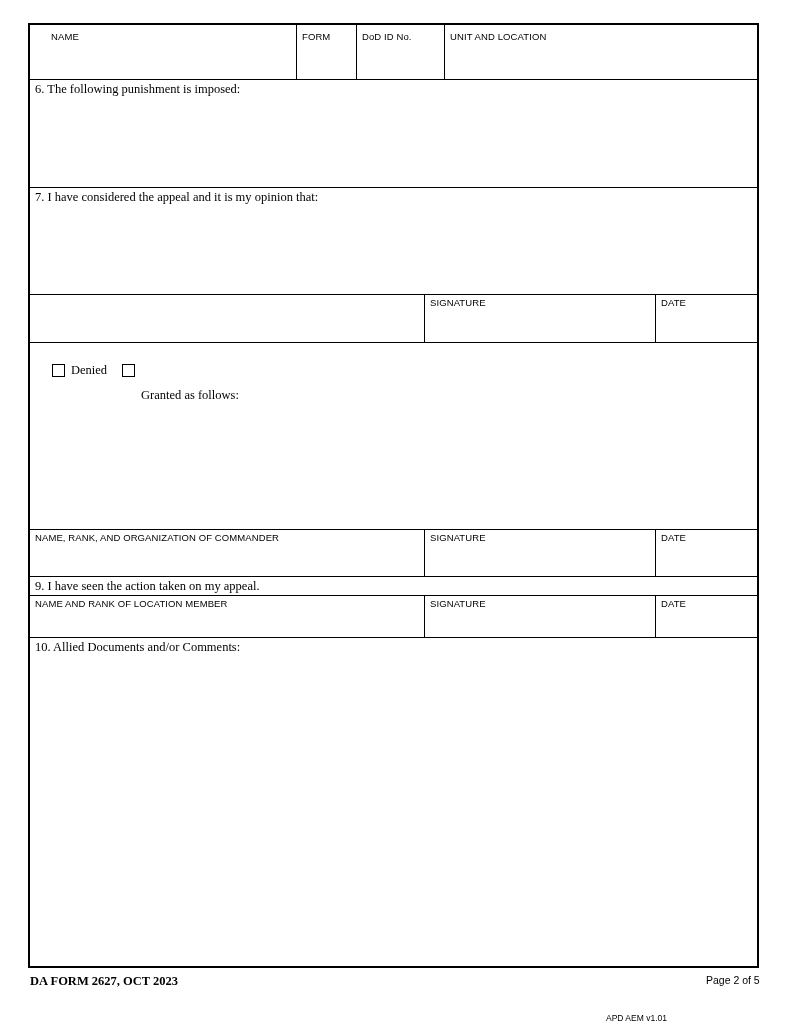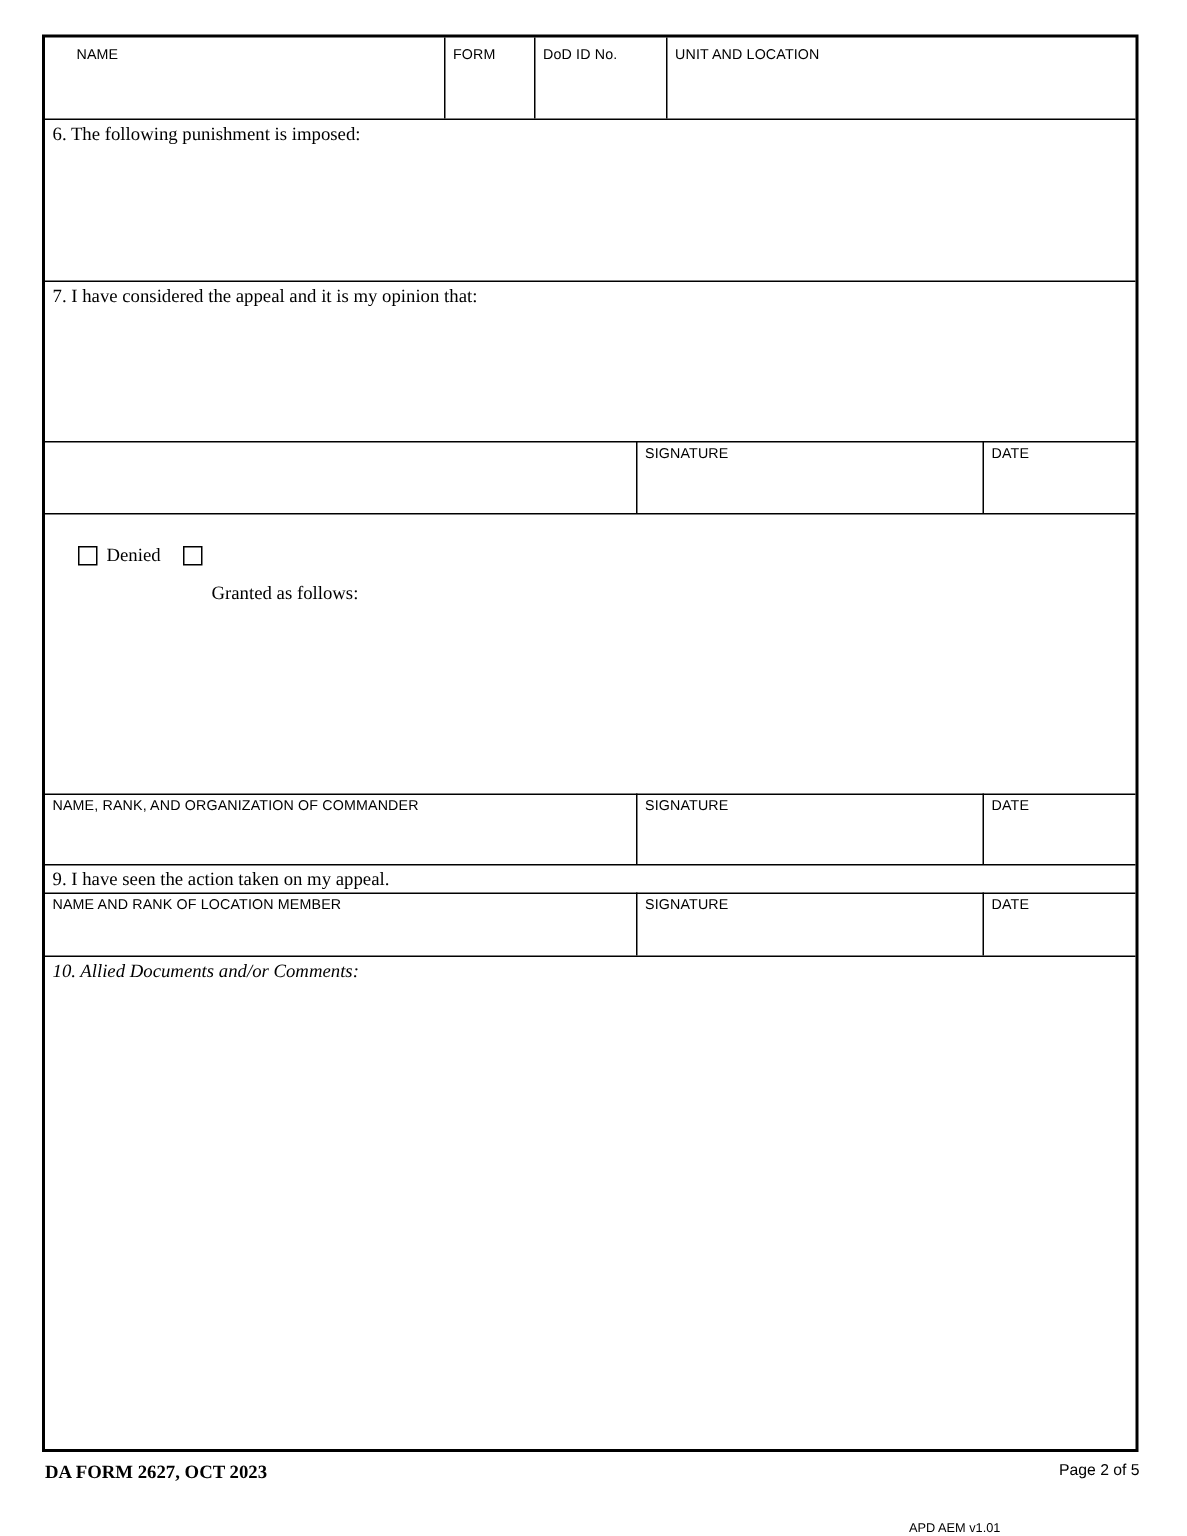--- a/index.html
+++ b/index.html
@@ -176,21 +176,21 @@
     <span class="serif" style="left:5px; top:554px;">9.  I have seen the action taken on my appeal.</span>
 
     <span class="cap" style="left:5px;   top:573px;">NAME AND RANK OF LOCATION MEMBER</span>
     <span class="cap" style="left:400px; top:573px;">SIGNATURE</span>
     <span class="cap" style="left:631px; top:573px;">DATE</span>
 
     <div style="position:absolute; left:2px;   top:585px; width:390px; height:26px;"></div>
     <div style="position:absolute; left:396px; top:585px; width:227px; height:26px;"></div>
     <div style="position:absolute; left:627px; top:585px; width:100px; height:26px;"></div>
 
-    <span class="serif" style="left:5px; top:615px;font-style:italic;">10.  Allied Documents and/or Comments:</span>
+    <span class="serif" style="left:5px; top:615px;">10.  Allied Documents and/or Comments:</span>
     <div style="position:absolute; left:2px; top:635px; width:725px; height:306px;"></div>
 
   </div>
 
   <span class="footer-left">DA FORM 2627, OCT 2023</span>
   <span class="footer-mid">APD AEM v1.01</span>
   <span class="footer-right">Page 2 of 5</span>
 
 </div>
 

